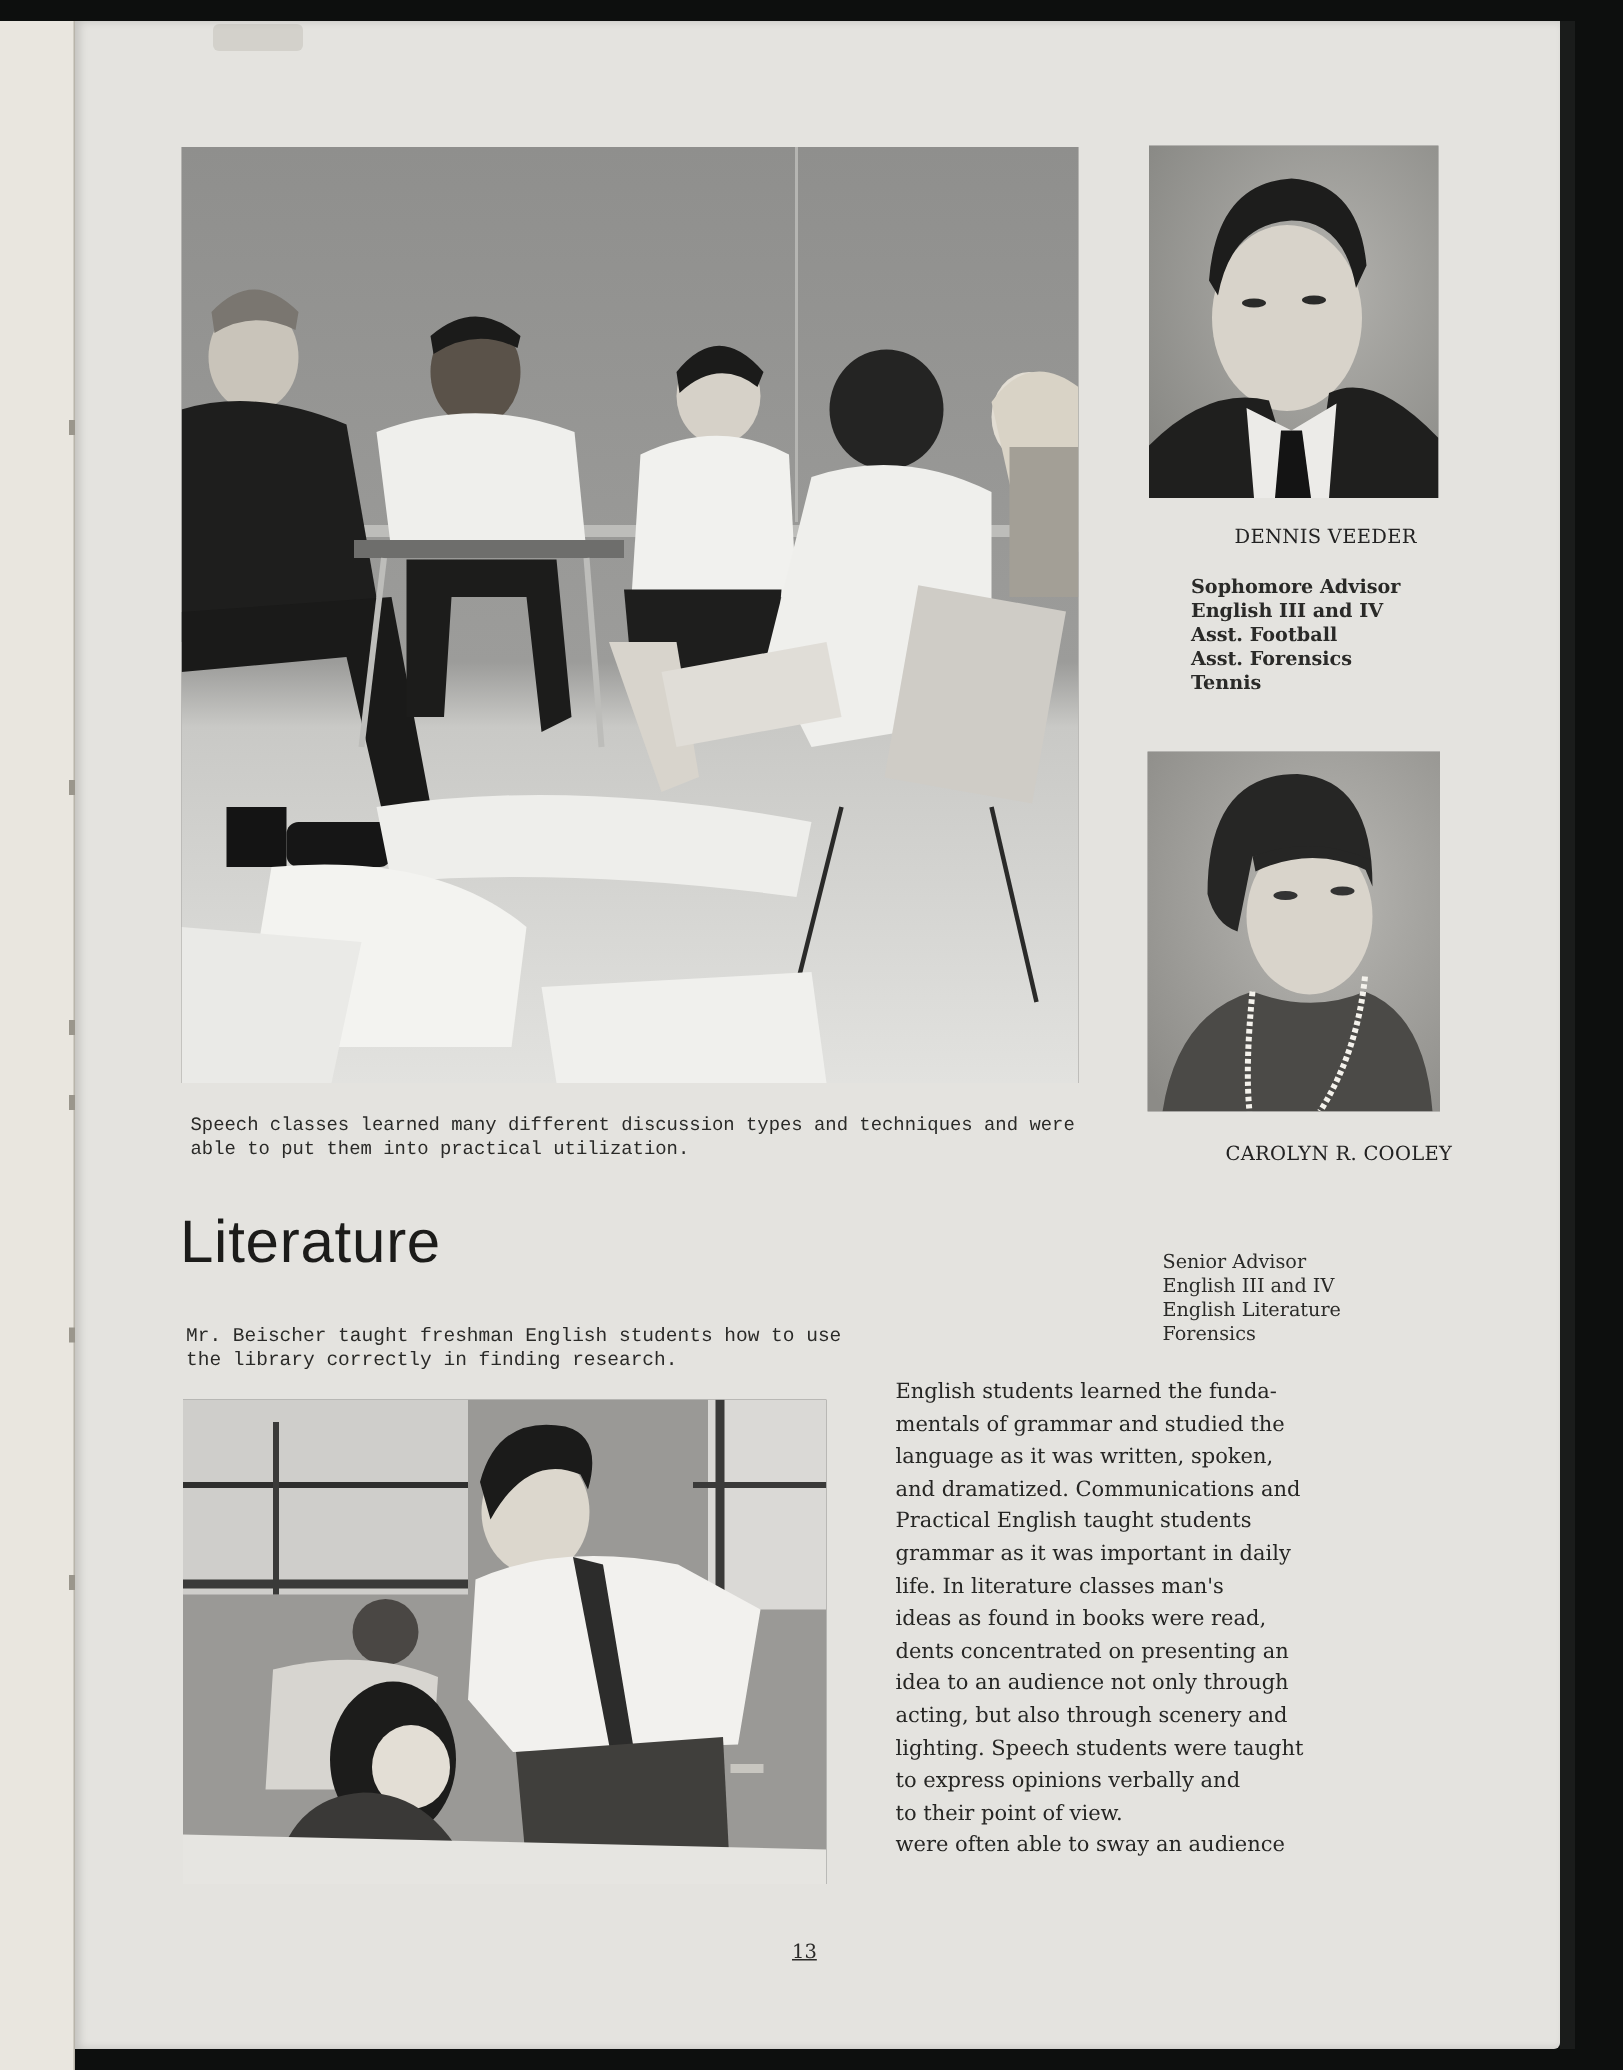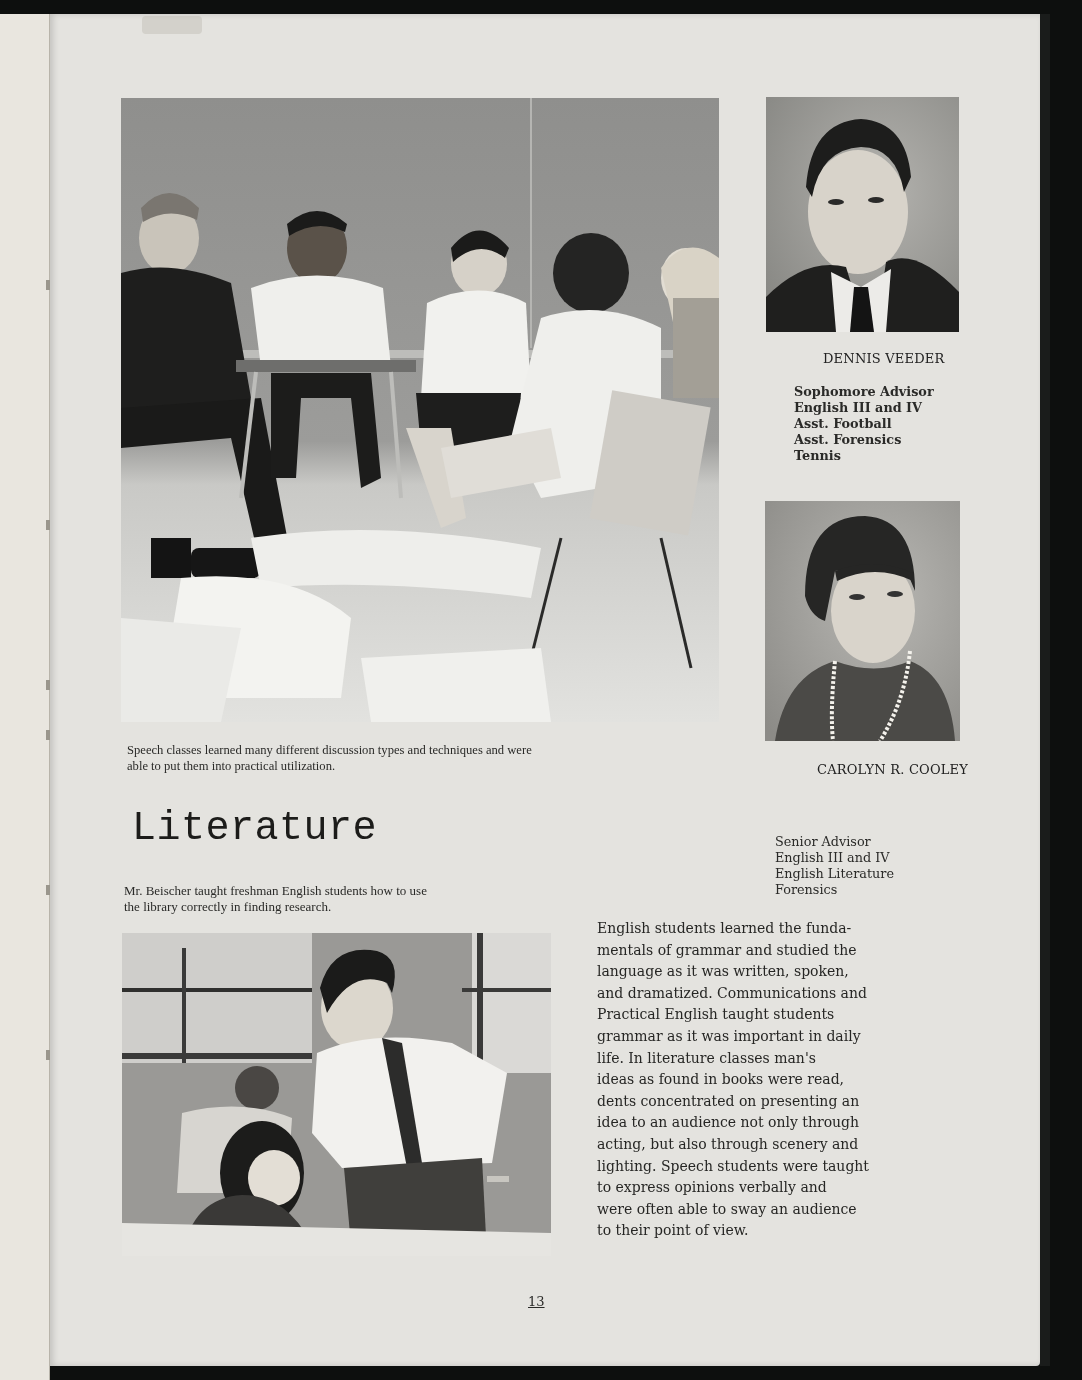--- a/index.html
+++ b/index.html
@@ -8,26 +8,26 @@
 
   .backdrop { position: absolute; left: 0; top: 0; width: 1082px; height: 1380px; background: #0d0f0e; }
   .left-page { position: absolute; left: 0; top: 14px; width: 50px; height: 1366px; background: #e9e6df; border-right: 1px solid #b8b4aa; }
   .page { position: absolute; left: 50px; top: 14px; width: 990px; height: 1352px; background: #e4e3df; border-radius: 0 0 4px 0; box-shadow: inset 3px 0 6px rgba(0,0,0,0.15); }
   .page-edge { position: absolute; left: 1040px; top: 14px; width: 10px; height: 1352px; background: #1a1c1b; }
   .stitch { position: absolute; left: 46px; width: 4px; height: 10px; background: #9a968c; }
 
   .photo { position: absolute; overflow: hidden; background: #8e8e8c; }
   .photo svg { width: 100%; height: 100%; display: block; }
 
-  .caption { position: absolute; font-family: Liberation Serif, serif; color: #2a2a28; font-size: 12.6px; line-height: 16px; }
+  .caption { position: absolute; font-family: Liberation Mono, monospace; color: #2a2a28; font-size: 12.6px; line-height: 16px; }
   .name { position: absolute; font-family: "DejaVu Serif", serif; color: #222; font-size: 13px; letter-spacing: 0.2px; }
   .roles { position: absolute; font-family: "DejaVu Serif", serif; color: #2a2a28; font-size: 12.8px; line-height: 16px; }
   .roles div { white-space: nowrap; }
 
-  .heading { position: absolute; left: 120px; top: 806px; font-family: Liberation Mono, monospace; font-size: 40px; color: #1c1c1a; letter-spacing: 0.5px; margin-left: 12px; }
+  .heading { position: absolute; left: 120px; top: 806px; font-family: Liberation Sans, sans-serif; font-size: 40px; color: #1c1c1a; letter-spacing: 0.5px; }
   .body-text { position: absolute; left: 597px; top: 918px; width: 370px; font-family: "DejaVu Serif", serif; font-size: 14px; line-height: 21.6px; color: #262624; }
   .body-text div { white-space: nowrap; }
   .page-number { position: absolute; left: 528px; top: 1294px; font-family: "DejaVu Serif", serif; font-size: 13px; color: #2a2a28; text-decoration: underline; }
   .smudge { position: absolute; left: 142px; top: 16px; width: 60px; height: 18px; background: rgba(160,155,145,0.25); border-radius: 4px; }
 </style>
 </head>
 <body>
 
 <div class="backdrop"></div>
 <div class="left-page"></div>
@@ -200,17 +200,17 @@
   <div>and dramatized. Communications and</div>
   <div>Practical English taught students</div>
   <div>grammar as it was important in daily</div>
   <div>life. In literature classes man's</div>
   <div>ideas as found in books were read,</div>
   <div>dents concentrated on presenting an</div>
   <div>idea to an audience not only through</div>
   <div>acting, but also through scenery and</div>
   <div>lighting. Speech students were taught</div>
   <div>to express opinions verbally and</div>
+  <div>to their point of view.</div>
   <div>were often able to sway an audience</div>
-  <div>to their point of view.</div>
 </div>
 
 <div class="page-number">13</div>
 
 </body></html>

